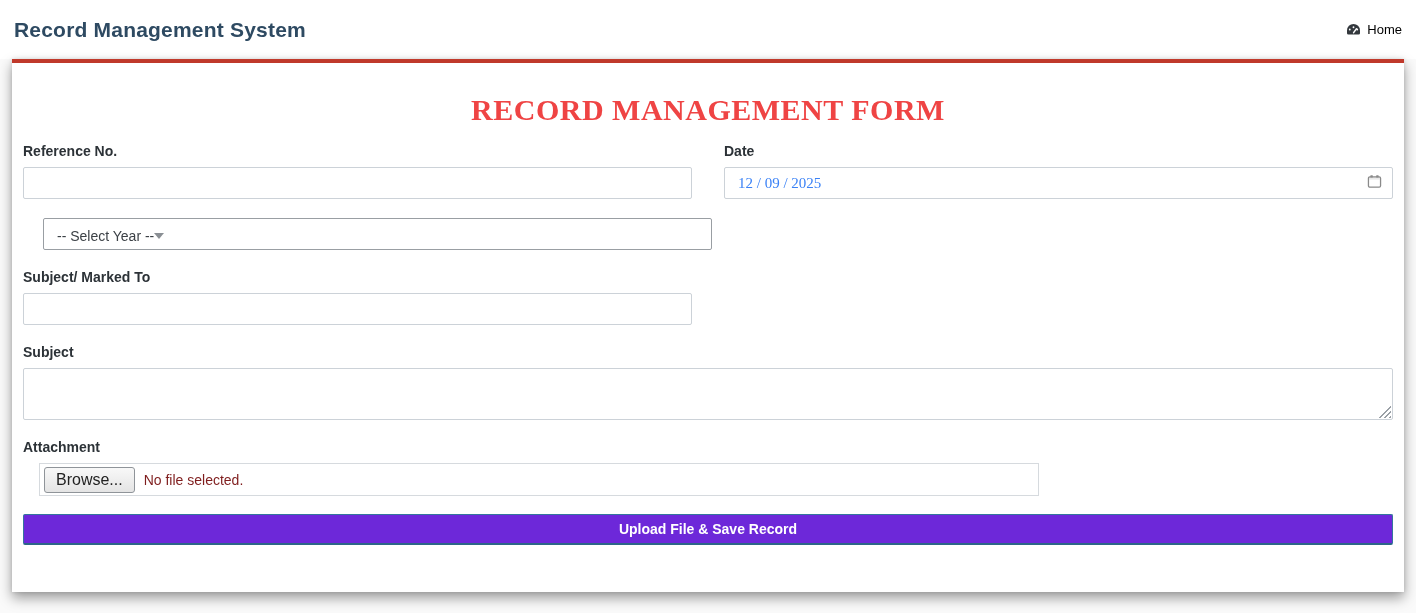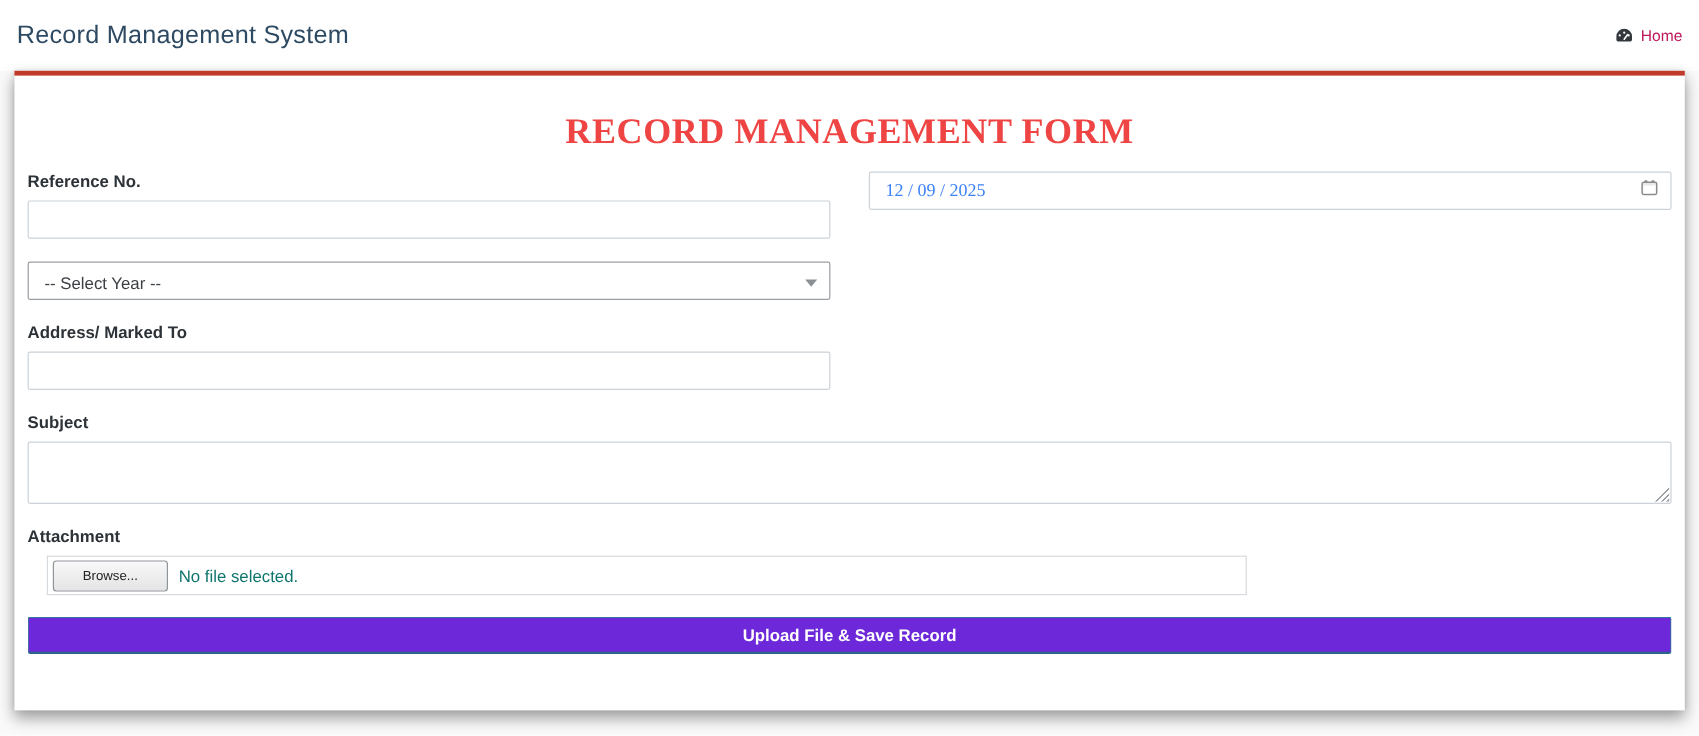--- a/index.html
+++ b/index.html
@@ -14,29 +14,29 @@
     background: #ffffff;
     height: 59px;
     display: flex;
     align-items: center;
     justify-content: space-between;
     padding: 0 14px;
   }
   .brand {
     font-size: 21px;
     color: #2e4a62;
-    font-weight: 400;
+    font-weight: 700;
     letter-spacing: 0.2px;
   }
   .home-link {
     display: flex;
     align-items: center;
     gap: 6px;
     font-size: 13px;
-    color: #be185d;
+    color: #000000;
     text-decoration: none;
     cursor: pointer;
   }
   .home-link svg { display: block; }
   
   .card {
     margin: 0 12px;
     background: #ffffff;
     border-top: 4px solid #c0392b;
     box-shadow: 0 6px 12px rgba(0,0,0,0.38), 0 0 4px rgba(0,0,0,0.12);
@@ -99,22 +99,23 @@
   
   .select-input {
     width: 100%;
     height: 32px;
     border: 1px solid #999ea3;
     border-radius: 2px;
     padding: 4px 10px 0 13px;
     background: #fff;
     display: flex;
     align-items: center;
-    justify-content: space-between;
+    justify-content: flex-start;
     cursor: default;
+    margin-left: 20px;
   }
   .select-value { font-size: 14px; color: #3c4146; }
   .select-caret {
     width: 0; height: 0;
     border-left: 5px solid transparent;
     border-right: 5px solid transparent;
     border-top: 6px solid #8a8f94;
   }
   
   .textarea-wrap { position: relative; }
@@ -147,33 +148,33 @@
     width: 73%;
     height: 33px;
     border: 1px solid #d6dade;
     background: #fff;
     display: flex;
     align-items: center;
     padding: 0 4px;
   }
   .browse-btn {
     height: 26px;
-    padding: 0 24px;
+    padding: 0 11px;
     border: 1px solid #8f9499;
     border-radius: 3px;
     background: linear-gradient(#f8f8f8, #e4e4e4);
-    font-size: 11px;
+    font-size: 16px;
     color: #222;
     cursor: pointer;
     font-family: "Liberation Sans", sans-serif;
   }
   .file-status {
     margin-left: 9px;
     font-size: 14px;
-    color: #0f766e;
+    color: #7f1d1d;
   }
   
   .submit-btn {
     width: 100%;
     height: 31px;
     margin-top: 18px;
     background: #6d28d9;
     border: 1px solid #34759e;
     border-bottom: 2px solid #2c6588;
     border-radius: 2px;
@@ -207,20 +208,21 @@
   <div class="form-title">RECORD MANAGEMENT FORM</div>
 
   <form>
     
     <div class="grid-2">
       <div class="field">
         <label>Reference No.</label>
         <input type="text" class="text-input" value="" style="">
       </div>
       <div class="field">
+        <label>Date</label>
         <div class="date-input">
           <span class="date-value">12 / 09 / 2025</span>
           <span class="calendar-icon">
             <svg width="15" height="15" viewBox="0 0 16 16">
               <rect x="1.5" y="3" width="13" height="11" rx="1.5" fill="#e9e9e9" stroke="#8a8a8a" stroke-width="1.3"></rect>
               <rect x="2.6" y="6" width="10.8" height="7" fill="#ffffff"></rect>
               <rect x="3.6" y="1.2" width="2.6" height="2.6" rx="0.6" fill="#8a8a8a"></rect>
               <rect x="9.8" y="1.2" width="2.6" height="2.6" rx="0.6" fill="#8a8a8a"></rect>
             </svg>
           </span>
@@ -235,21 +237,21 @@
           <span class="select-value">-- Select Year --</span>
           <span class="select-caret"></span>
         </div>
       </div>
       <div></div>
     </div>
 
     
     <div class="grid-2">
       <div class="field">
-        <label>Address/ Marked To</label>
+        <label>Subject/ Marked To</label>
         <input type="text" class="text-input" value="" style="">
       </div>
     </div>
 
     
     <div class="field">
       <label>Subject</label>
       <div class="textarea-wrap">
         <textarea class="subject-area" style=""></textarea>
         <span class="resize-handle"></span>

